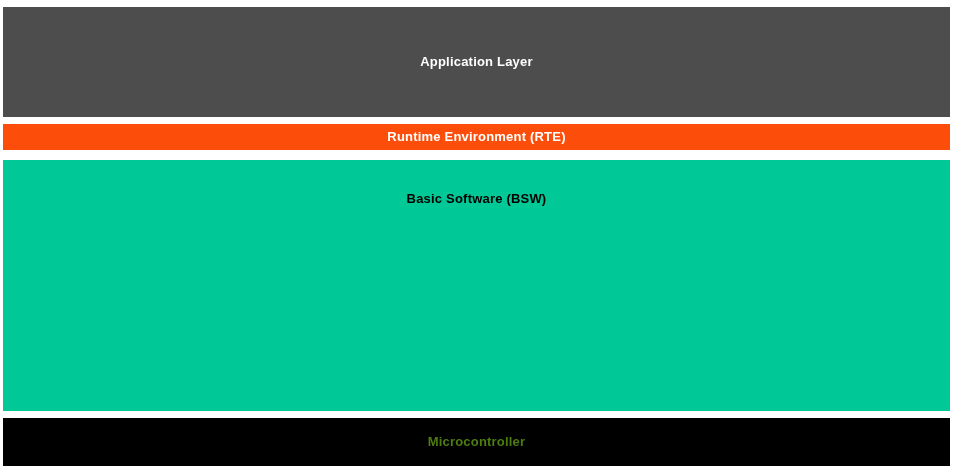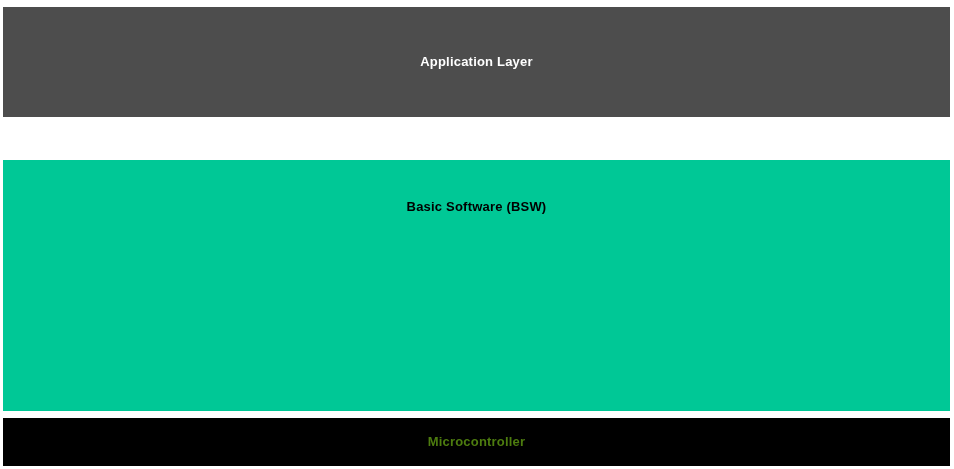--- a/index.html
+++ b/index.html
@@ -40,38 +40,41 @@
   .layer-rte {
     top: 124px;
     height: 26px;
     align-items: center;
   }
   
   .layer-bsw {
     top: 160px;
     height: 251px;
     align-items: flex-start;
-    padding-top: 36px;
+    padding-top: 28px;
   }
   
   .layer-microcontroller {
     top: 418px;
     height: 48px;
     align-items: center;
   }
 </style>
 </head>
 <body>
 
 <div class="canvas">
 
   <div class="layer layer-application" style="background-color: rgb(77, 77, 77); color: rgb(255, 255, 255);">
     <span class="layer-label">Application Layer</span>
   </div>
 
+  <div class="layer layer-rte" style="background-color: rgb(252, 78, 10); color: rgb(255, 255, 255);">
+    <span class="layer-label">Runtime Environment (RTE)</span>
+  </div>
 
   <div class="layer layer-bsw" style="background-color: rgb(0, 200, 150); color: rgb(0, 0, 0);">
     <span class="layer-label">Basic Software (BSW)</span>
   </div>
 
   <div class="layer layer-microcontroller" style="background-color: rgb(0, 0, 0); color: #4d7c0f;">
     <span class="layer-label">Microcontroller</span>
   </div>
 
 </div>

